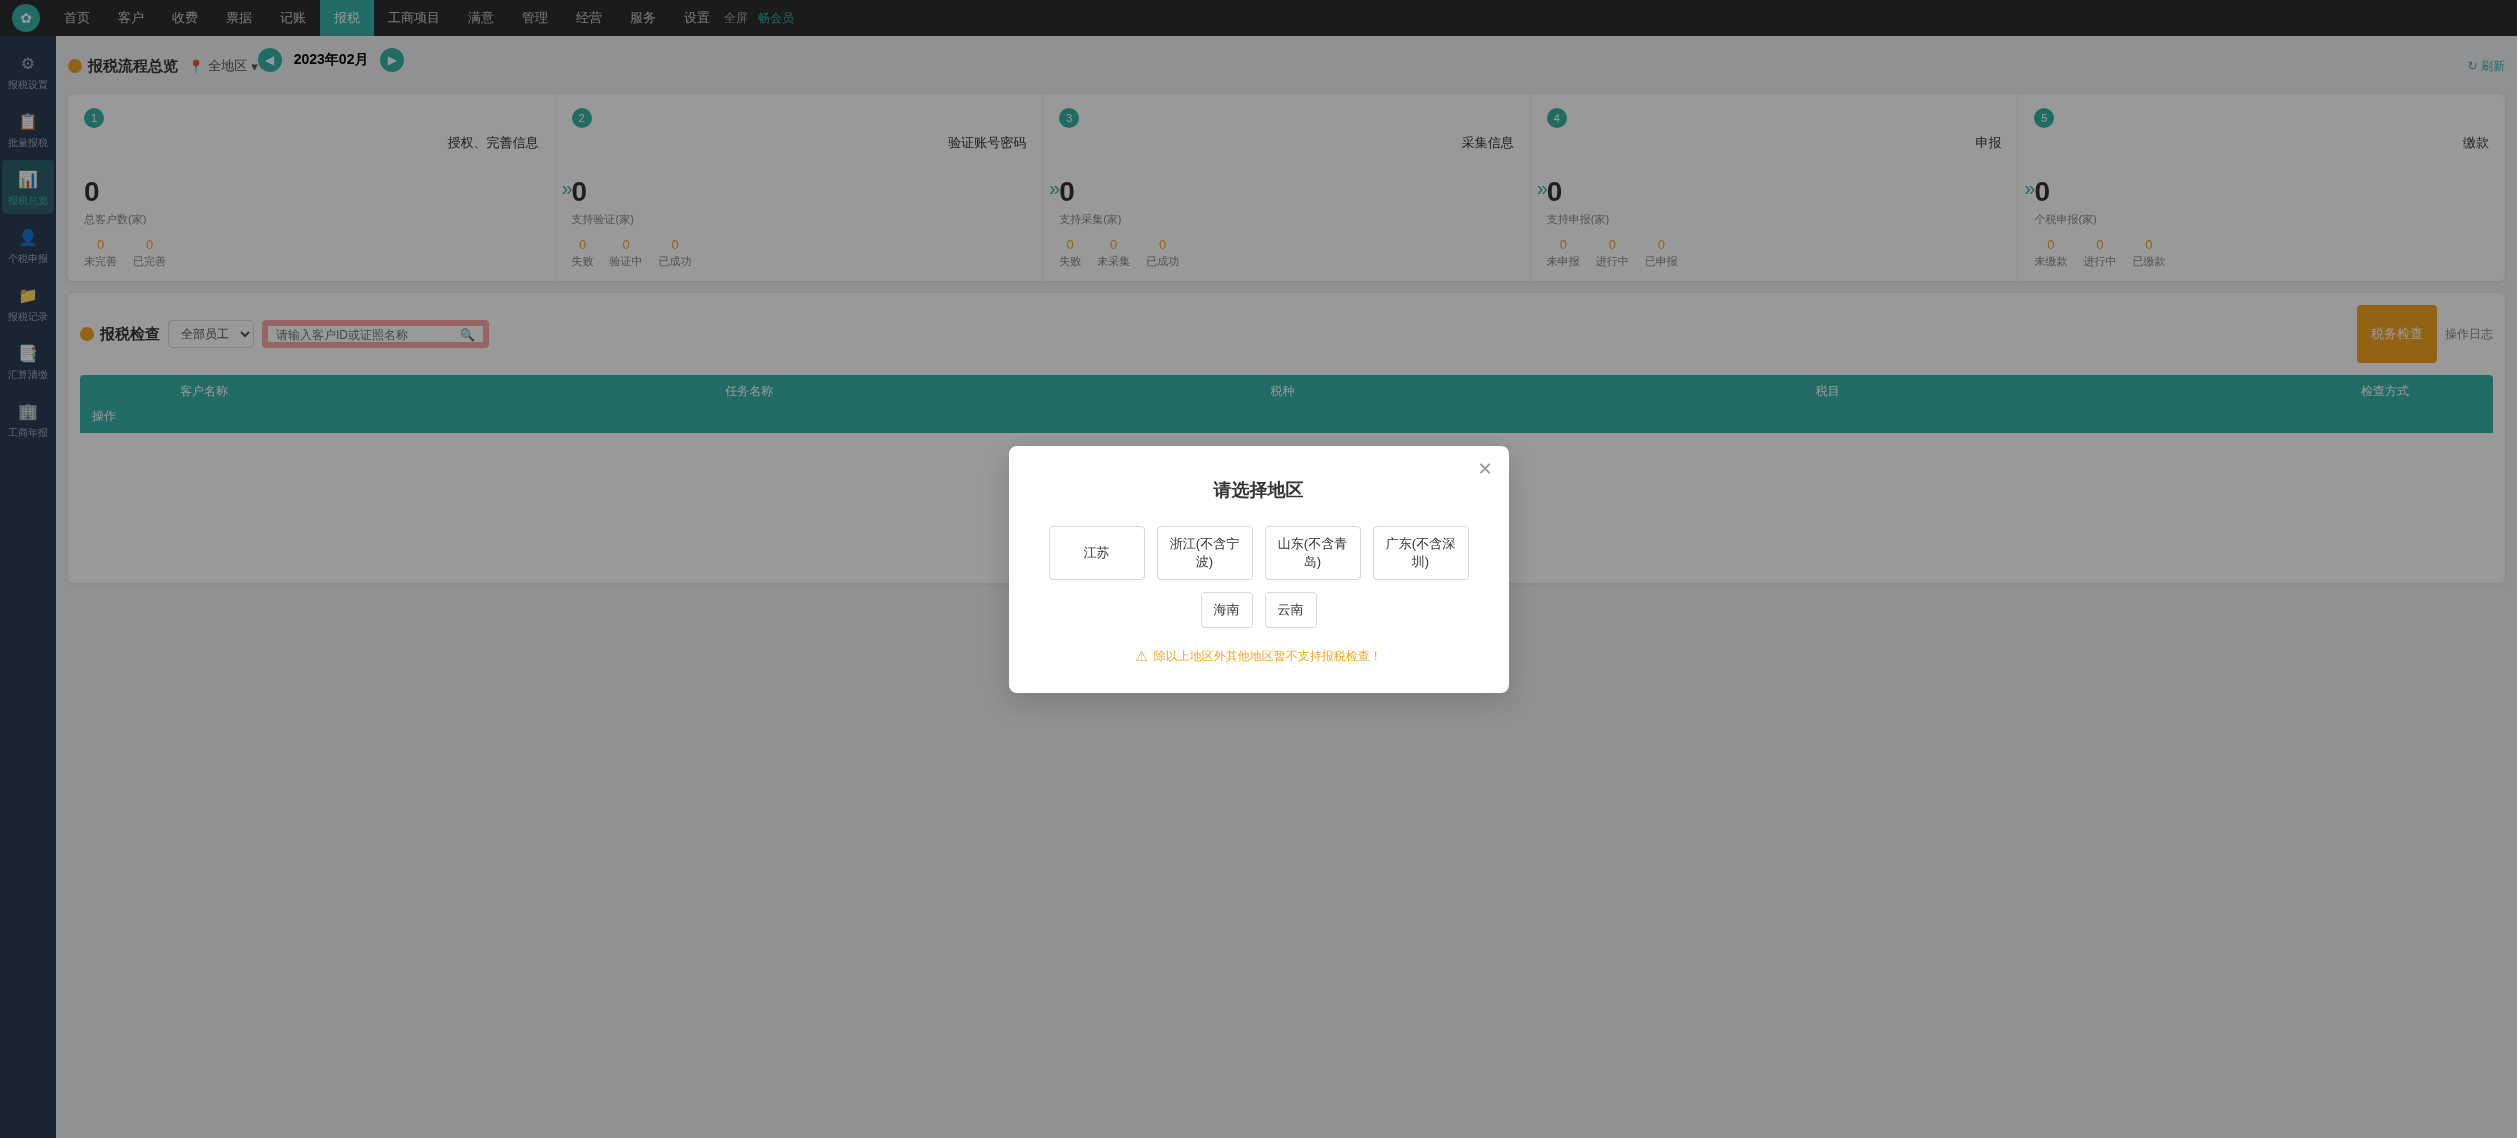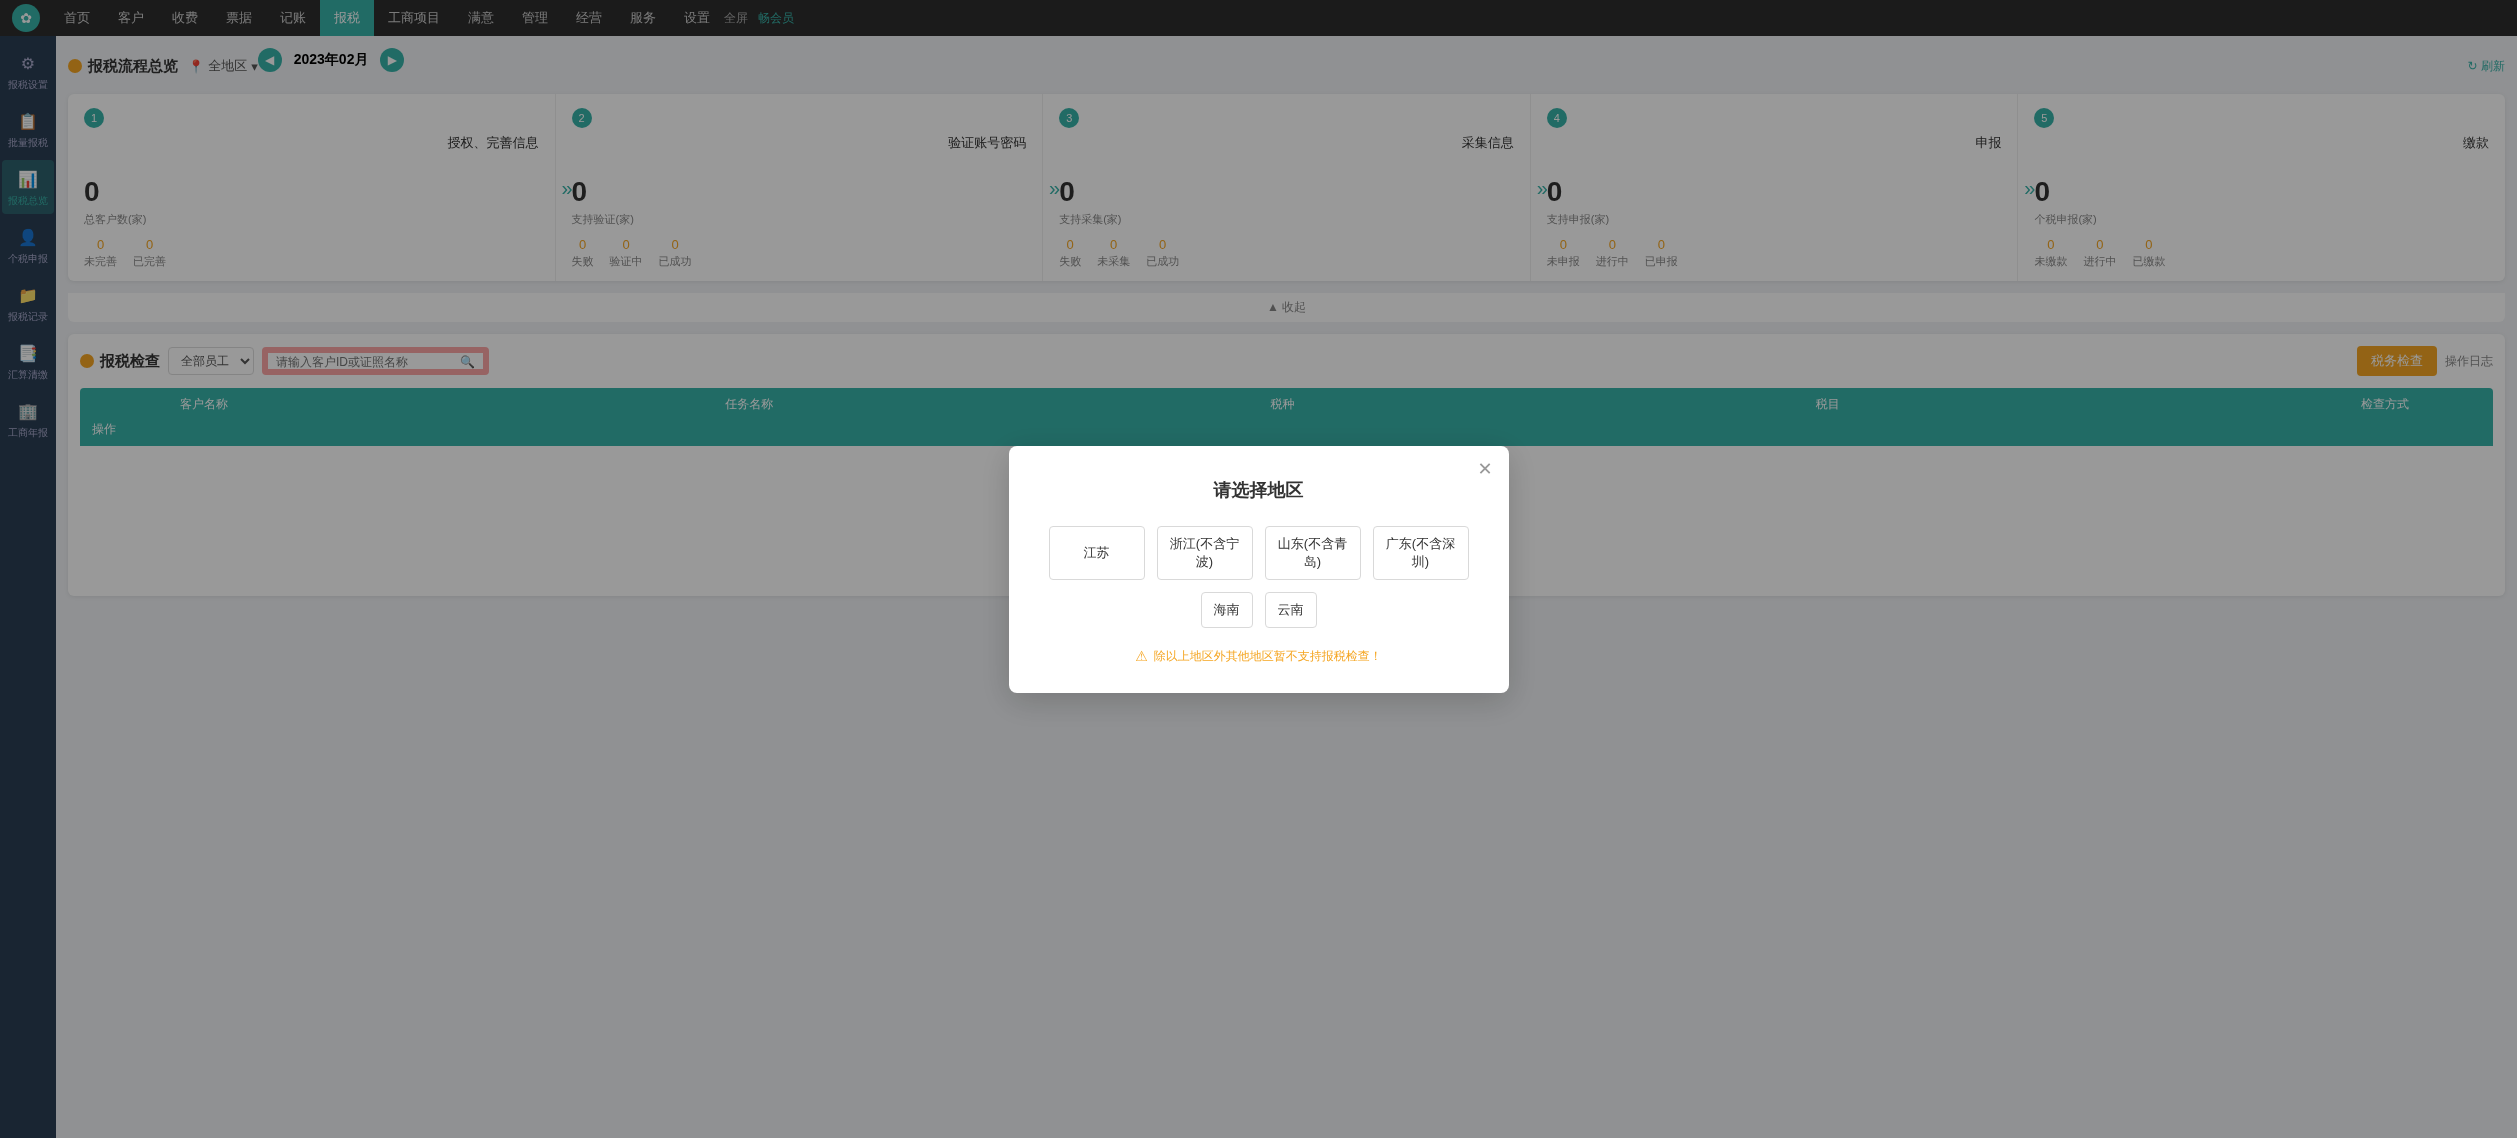--- a/index.html
+++ b/index.html
@@ -262,21 +262,21 @@
       border: none;
       outline: none;
       font-size: 12px;
       color: #555;
       width: 180px;
     }
     .check-btn {
       background: #f5a623;
       color: white;
       border: none;
-      padding: 6px 14px;
+      padding: 20px 14px;
       border-radius: 4px;
       cursor: pointer;
       font-size: 13px;
       margin-left: auto;
     }
     .op-log-btn {
       color: #888;
       font-size: 12px;
       cursor: pointer;
     }
@@ -589,23 +589,20 @@
     </div>
             <div class="flow-stat">
       <span class="flow-stat-num">0</span>
       <span class="flow-stat-label">已缴款</span>
     </div>
           </div>
 
   </div>
       </div>
 
-    <div class="collapse-bar">
-      ▲ <span>收起</span>
-    </div>
 
     <div class="tax-check-section">
       <div class="tax-check-header">
         <div class="section-title">
           <span class="icon-dot"></span>
           <span>报税检查</span>
         </div>
         <div class="tax-check-filters">
           <select class="filter-select">
             <option>全部员工</option>

